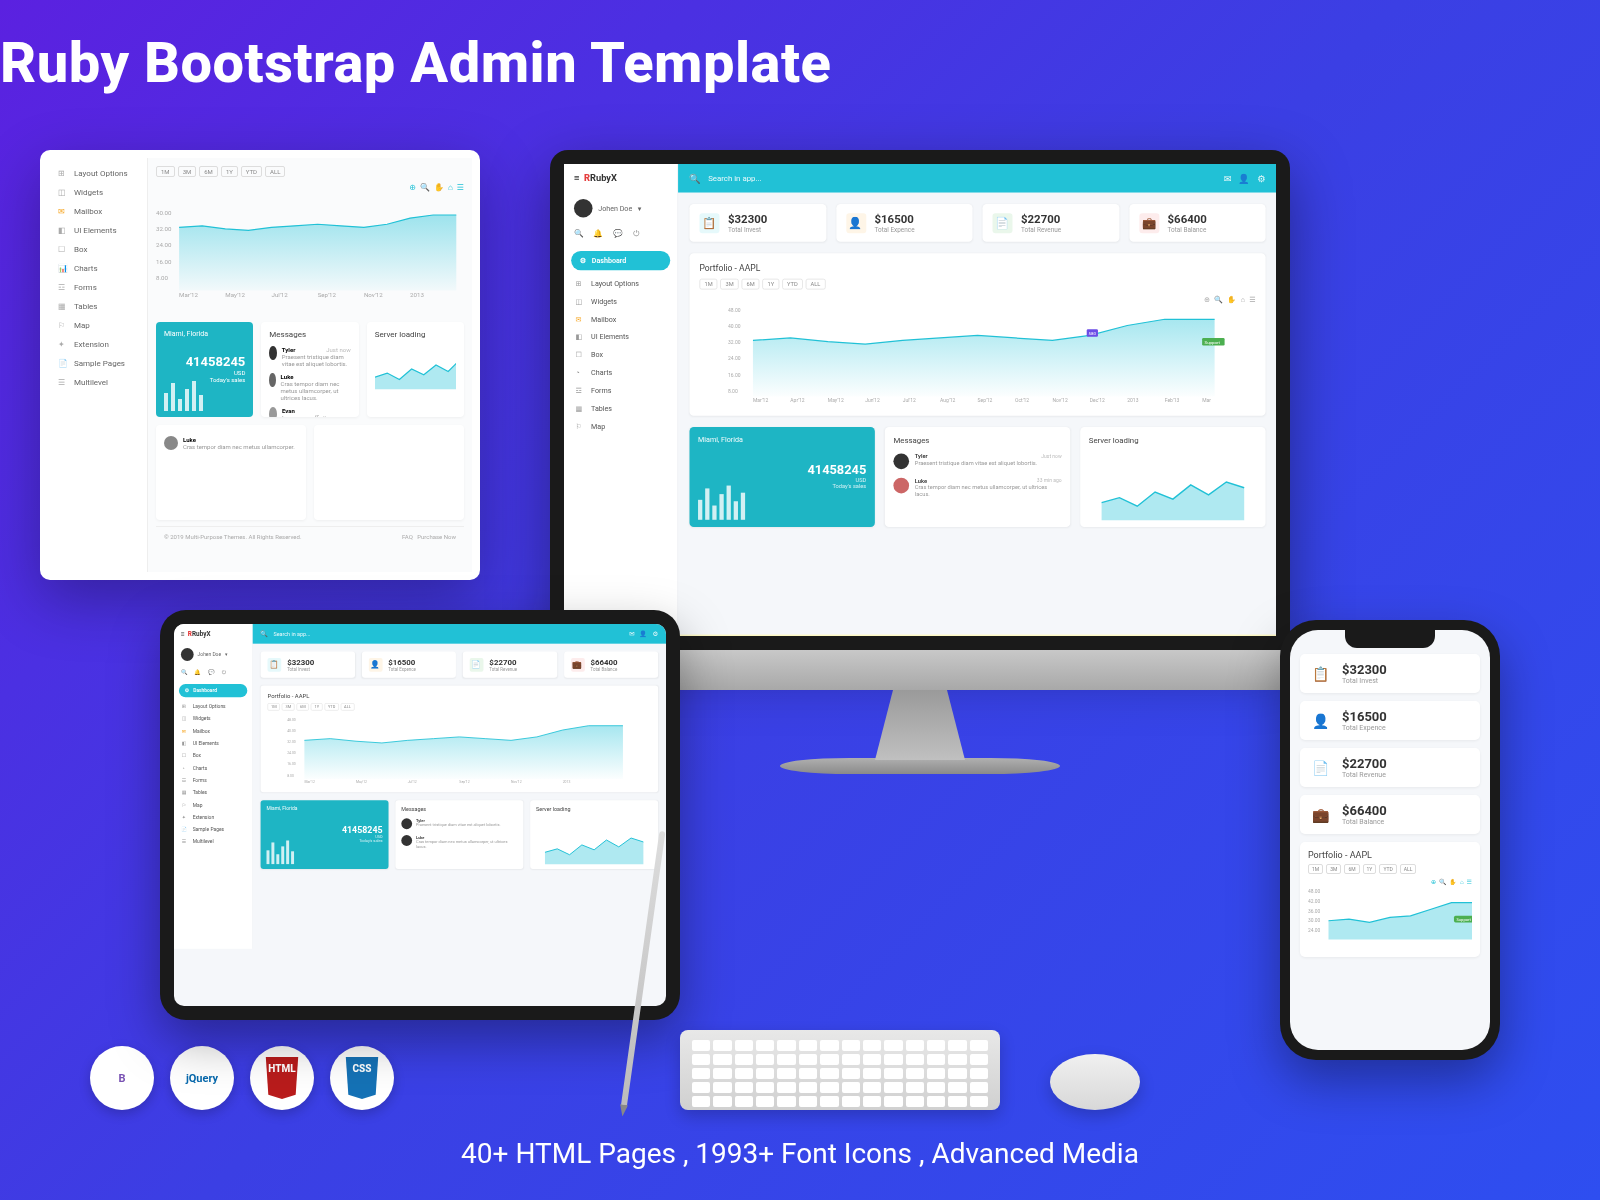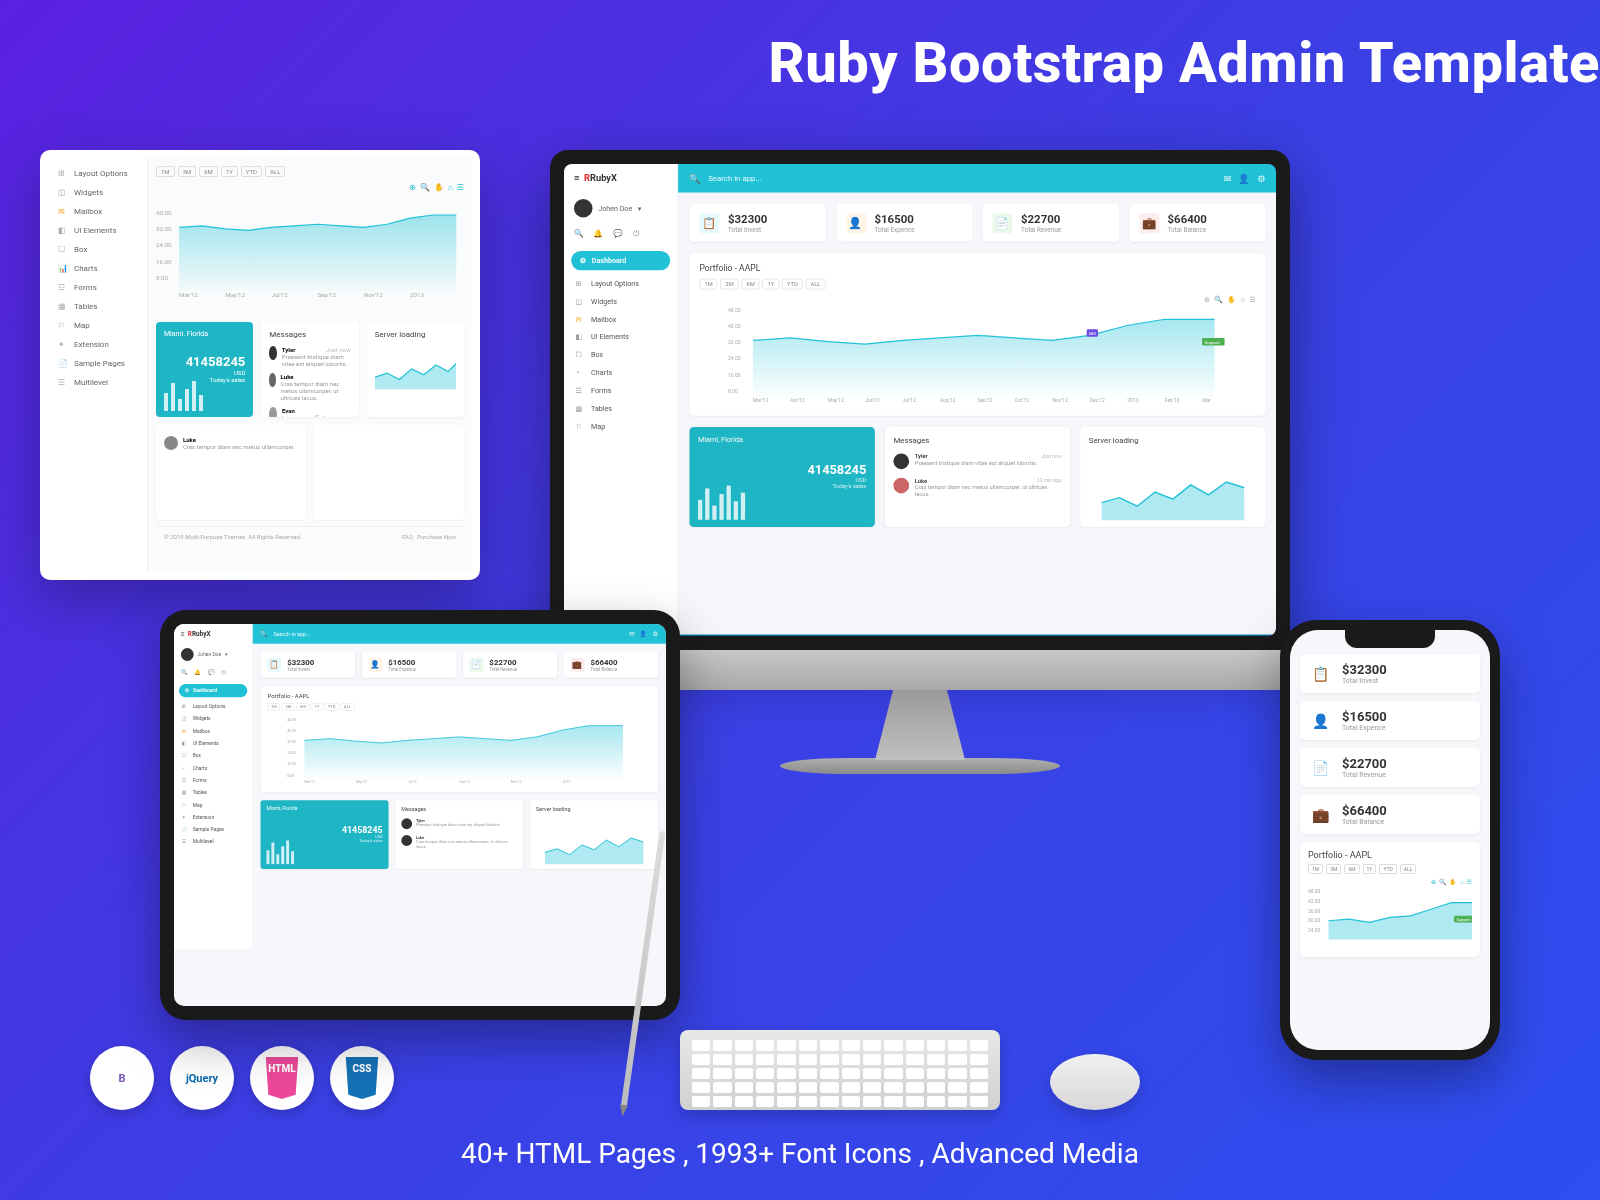--- a/index.html
+++ b/index.html
@@ -1,29 +1,29 @@
 <!DOCTYPE html>
 <html><head>
 <meta charset="utf-8">
 <style>
 *{box-sizing:border-box;margin:0;padding:0;font-family:-apple-system,BlinkMacSystemFont,'Segoe UI',Roboto,sans-serif}
 body{width:1600px;height:1200px;background:linear-gradient(135deg,#5b21e0 0%,#3b3fe4 50%,#2e4ef0 100%);overflow:hidden;position:relative}
-.hero-title{position:absolute;top:30px;left:0;right:0;text-align:right;color:#fff;font-size:56px;font-weight:800;letter-spacing:.5px}
+.hero-title{position:absolute;top:30px;left:0;right:0;text-align:left;color:#fff;font-size:56px;font-weight:800;letter-spacing:.5px}
 .hero-sub{position:absolute;bottom:30px;left:0;right:0;text-align:center;color:#fff;font-size:28px;font-weight:400}
 .badges{position:absolute;bottom:90px;left:90px;display:flex;gap:16px}
 .badge{width:64px;height:64px;border-radius:50%;background:#fff;display:flex;align-items:center;justify-content:center;box-shadow:0 4px 12px rgba(0,0,0,.2);font-size:11px;font-weight:700}
 .badge.bs{color:#7952b3}.badge.jq{color:#0769ad}.badge.h5{background:#fff}.badge.c3{background:#fff}
 .shield{width:36px;height:42px;position:relative}
-.shield.orange{background:#ec4899;clip-path:polygon(5% 0,95% 0,88% 90%,50% 100%,12% 90%)}
+.shield.orange{background:#b91c1c;clip-path:polygon(5% 0,95% 0,88% 90%,50% 100%,12% 90%)}
 .shield.blue{background:#1572b6;clip-path:polygon(5% 0,95% 0,88% 90%,50% 100%,12% 90%)}
 .shield span{position:absolute;top:6px;left:0;right:0;text-align:center;color:#fff;font-size:10px;font-weight:800}
 
 .monitor{position:absolute;top:150px;left:550px;width:740px;height:560px}
 .monitor .bezel{width:100%;height:500px;background:#1a1a1a;border-radius:18px 18px 0 0;padding:14px;box-shadow:0 20px 60px rgba(0,0,0,.4)}
-.monitor .screen{width:100%;height:100%;background:#0369a1;border-radius:8px;overflow:hidden;position:relative}
+.monitor .screen{width:100%;height:100%;background:#fef9c3;border-radius:0;overflow:hidden;position:relative}
 .monitor .chin{width:100%;height:40px;background:linear-gradient(#c8c8c8,#a8a8a8);border-radius:0 0 8px 8px}
 .monitor .stand{margin:0 auto;width:180px;height:70px;background:linear-gradient(#9a9a9a,#c0c0c0);clip-path:polygon(35% 0,65% 0,75% 100%,25% 100%)}
 .monitor .foot{margin:-2px auto 0;width:280px;height:16px;background:linear-gradient(#b0b0b0,#8a8a8a);border-radius:50%/100%}
 .tablet{position:absolute;top:610px;left:160px;width:520px;height:410px;background:#1a1a1a;border-radius:26px;padding:14px;box-shadow:0 20px 50px rgba(0,0,0,.35)}
 .tablet .screen{width:100%;height:100%;background:#f5f7fa;border-radius:10px;overflow:hidden;position:relative}
 .phone{position:absolute;top:620px;right:100px;width:220px;height:440px;background:#1a1a1a;border-radius:36px;padding:10px;box-shadow:0 20px 50px rgba(0,0,0,.35)}
 .phone .notch{position:absolute;top:10px;left:50%;transform:translateX(-50%);width:90px;height:18px;background:#1a1a1a;border-radius:0 0 12px 12px;z-index:5}
 .phone .screen{width:100%;height:100%;background:#f5f7fa;border-radius:28px;overflow:hidden;position:relative}
 .floater{position:absolute;top:150px;left:40px;width:440px;height:430px;background:#fff;border-radius:10px;box-shadow:0 20px 60px rgba(0,0,0,.3);padding:8px;overflow:hidden}
 .keyboard{position:absolute;bottom:90px;left:680px;width:320px;height:80px;background:linear-gradient(#e8e8e8,#d0d0d0);border-radius:8px;box-shadow:0 6px 16px rgba(0,0,0,.2)}

